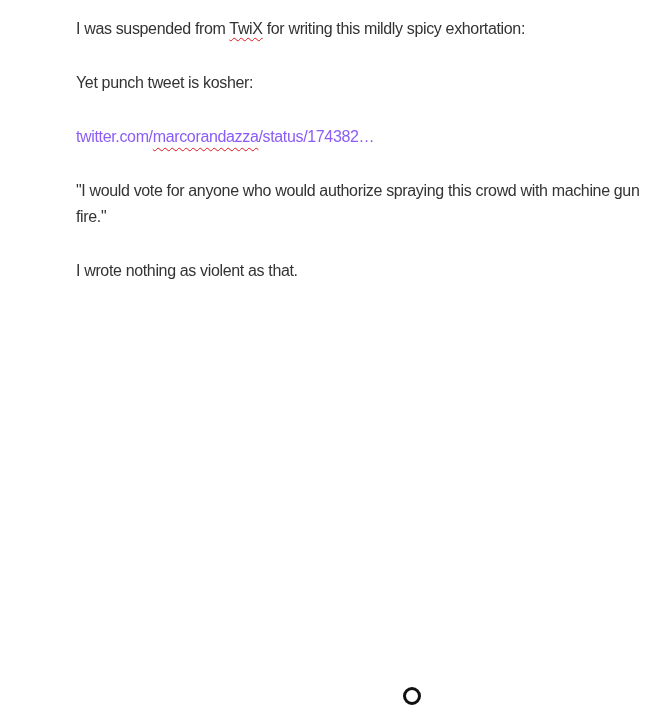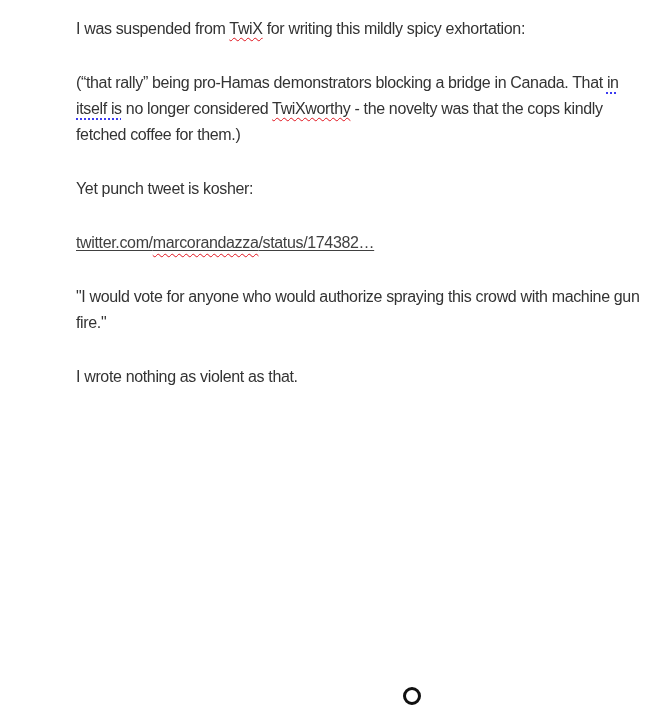--- a/index.html
+++ b/index.html
@@ -32,22 +32,21 @@
       text-decoration: underline wavy #e0141e;
       text-decoration-thickness: 1px;
       text-underline-offset: 3px;
     }
     .grammar {
       text-decoration: underline dotted #3b3bf0;
       text-decoration-thickness: 2px;
       text-underline-offset: 4px;
     }
     .link {
-      color: #404040;
-      text-decoration: underline;
+      color: #8b5cf6;
       text-underline-offset: 2px;
       cursor: pointer;
     }
     .link .spell-in-link {
       text-decoration: underline wavy #e0141e;
       text-decoration-thickness: 1px;
       text-underline-offset: 5px;
     }
     .cursor-ring {
       position: absolute;
@@ -61,21 +60,20 @@
     }
   </style>
 </head>
 <body>
 
 <div class="doc">
 
   <p class="para"><span>I was suspended from </span><span class="spell">TwiX</span><span> for writing this mildly spicy exhortation:</span></p>
 
 
-  <p class="para"><span>(“that rally” being pro-Hamas demonstrators blocking a bridge in Canada. That </span><span class="grammar">in itself is</span><span> no longer considered </span><span class="spell">TwiXworthy</span><span> - the novelty was that the cops kindly fetched coffee for them.)</span></p>
 
   <p class="para"><span>Yet punch tweet is kosher:</span></p>
 
   <p class="para"><a class="link"><span>twitter.com/</span><span class="spell-in-link">marcorandazza</span><span>/status/174382…</span></a></p>
 
 
   <p class="para"><span>"I would vote for anyone who would authorize spraying this crowd with machine gun fire."</span></p>
 
   <p class="para"><span>I wrote nothing as violent as that.</span></p>
 

